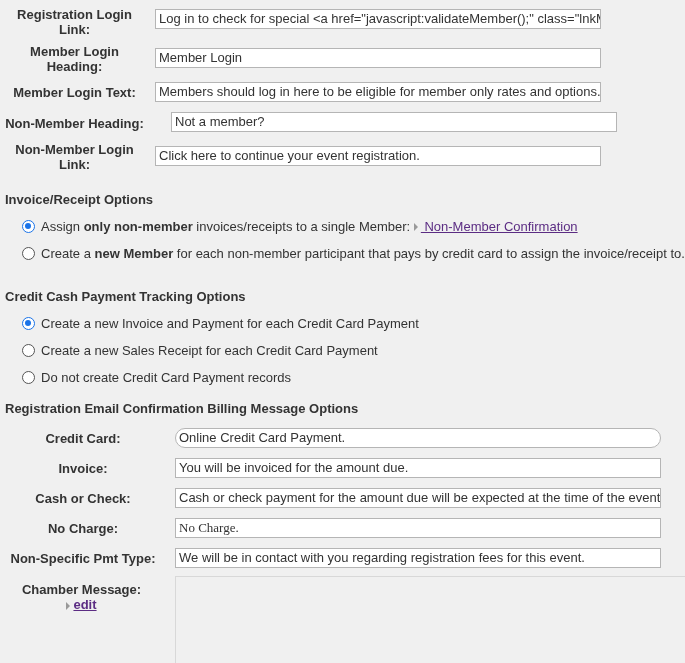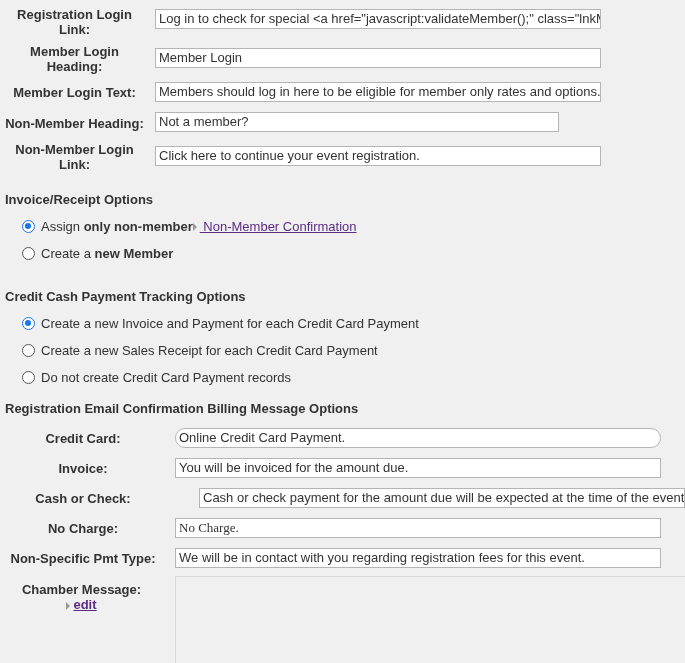--- a/index.html
+++ b/index.html
@@ -60,42 +60,44 @@
 <div class="lbl" style="left:0;top:44px;width:149px;">
   <span>Member Login</span><br>
   <span>Heading:</span>
 </div>
 <div class="inp" style="left:155px;top:48px;width:446px;">Member Login</div>
 
 <div class="lbl" style="left:0;top:85px;width:149px;">Member Login Text:</div>
 <div class="inp" style="left:155px;top:82px;width:446px;">Members should log in here to be eligible for member only rates and options.</div>
 
 <div class="lbl" style="left:0;top:116px;width:149px;">Non-Member Heading:</div>
-<div class="inp" style="left:155px;top:112px;width:404px;">Not a member?</div>
+<div class="inp" style="left:171px;top:112px;width:446px;">Not a member?</div>
 
 <div class="lbl" style="left:0;top:142px;width:149px;">
   <span>Non-Member Login</span><br>
   <span>Link:</span>
 </div>
 <div class="inp" style="left:155px;top:146px;width:446px;">Click here to continue your event registration.</div>
 
 <div class="sect" style="top:192px;">Invoice/Receipt Options</div>
 
 <div class="radio-row" style="top:219px;">
   <span class="radio on"></span>
   <span style="white-space:pre;">Assign </span>
   <b>only non-member</b>
+  <span style="white-space:pre;"> invoices/receipts to a single Member: </span>
   <span class="tri"></span>
   <span class="link" style="white-space:pre;"> Non-Member Confirmation</span>
 </div>
 
 <div class="radio-row" style="top:246px;">
   <span class="radio"></span>
   <span style="white-space:pre;">Create a </span>
   <b>new Member</b>
+  <span style="white-space:pre;"> for each non-member participant that pays by credit card to assign the invoice/receipt to.</span>
 </div>
 
 <div class="sect" style="top:289px;">Credit Cash Payment Tracking Options</div>
 
 <div class="radio-row" style="top:316px;">
   <span class="radio on"></span>
   <span>Create a new Invoice and Payment for each Credit Card Payment</span>
 </div>
 <div class="radio-row" style="top:343px;">
   <span class="radio"></span>
@@ -108,21 +110,21 @@
 
 <div class="sect" style="top:401px;">Registration Email Confirmation Billing Message Options</div>
 
 <div class="lbl" style="left:0;top:431px;width:166px;">Credit Card:</div>
 <div class="inp" style="left:175px;top:428px;width:486px;border-radius:10px;">Online Credit Card Payment.</div>
 
 <div class="lbl" style="left:0;top:461px;width:166px;">Invoice:</div>
 <div class="inp" style="left:175px;top:458px;width:486px;">You will be invoiced for the amount due.</div>
 
 <div class="lbl" style="left:0;top:491px;width:166px;">Cash or Check:</div>
-<div class="inp" style="left:175px;top:488px;width:486px;margin-left:24px;">Cash or check payment for the amount due will be expected at the time of the event</div>
+<div class="inp" style="left:175px;top:488px;width:486px;">Cash or check payment for the amount due will be expected at the time of the event</div>
 
 <div class="lbl" style="left:0;top:521px;width:166px;">No Charge:</div>
 <div class="inp" style="left:175px;top:518px;width:486px;font-family:Liberation Serif, serif;">No Charge.</div>
 
 <div class="lbl" style="left:0;top:551px;width:166px;">Non-Specific Pmt Type:</div>
 <div class="inp" style="left:175px;top:548px;width:486px;">We will be in contact with you regarding registration fees for this event.</div>
 
 <div class="lbl" style="left:0;top:582px;width:163px;">
   <span>Chamber Message:</span><br>
   <span class="tri"></span><span class="link">edit</span>

